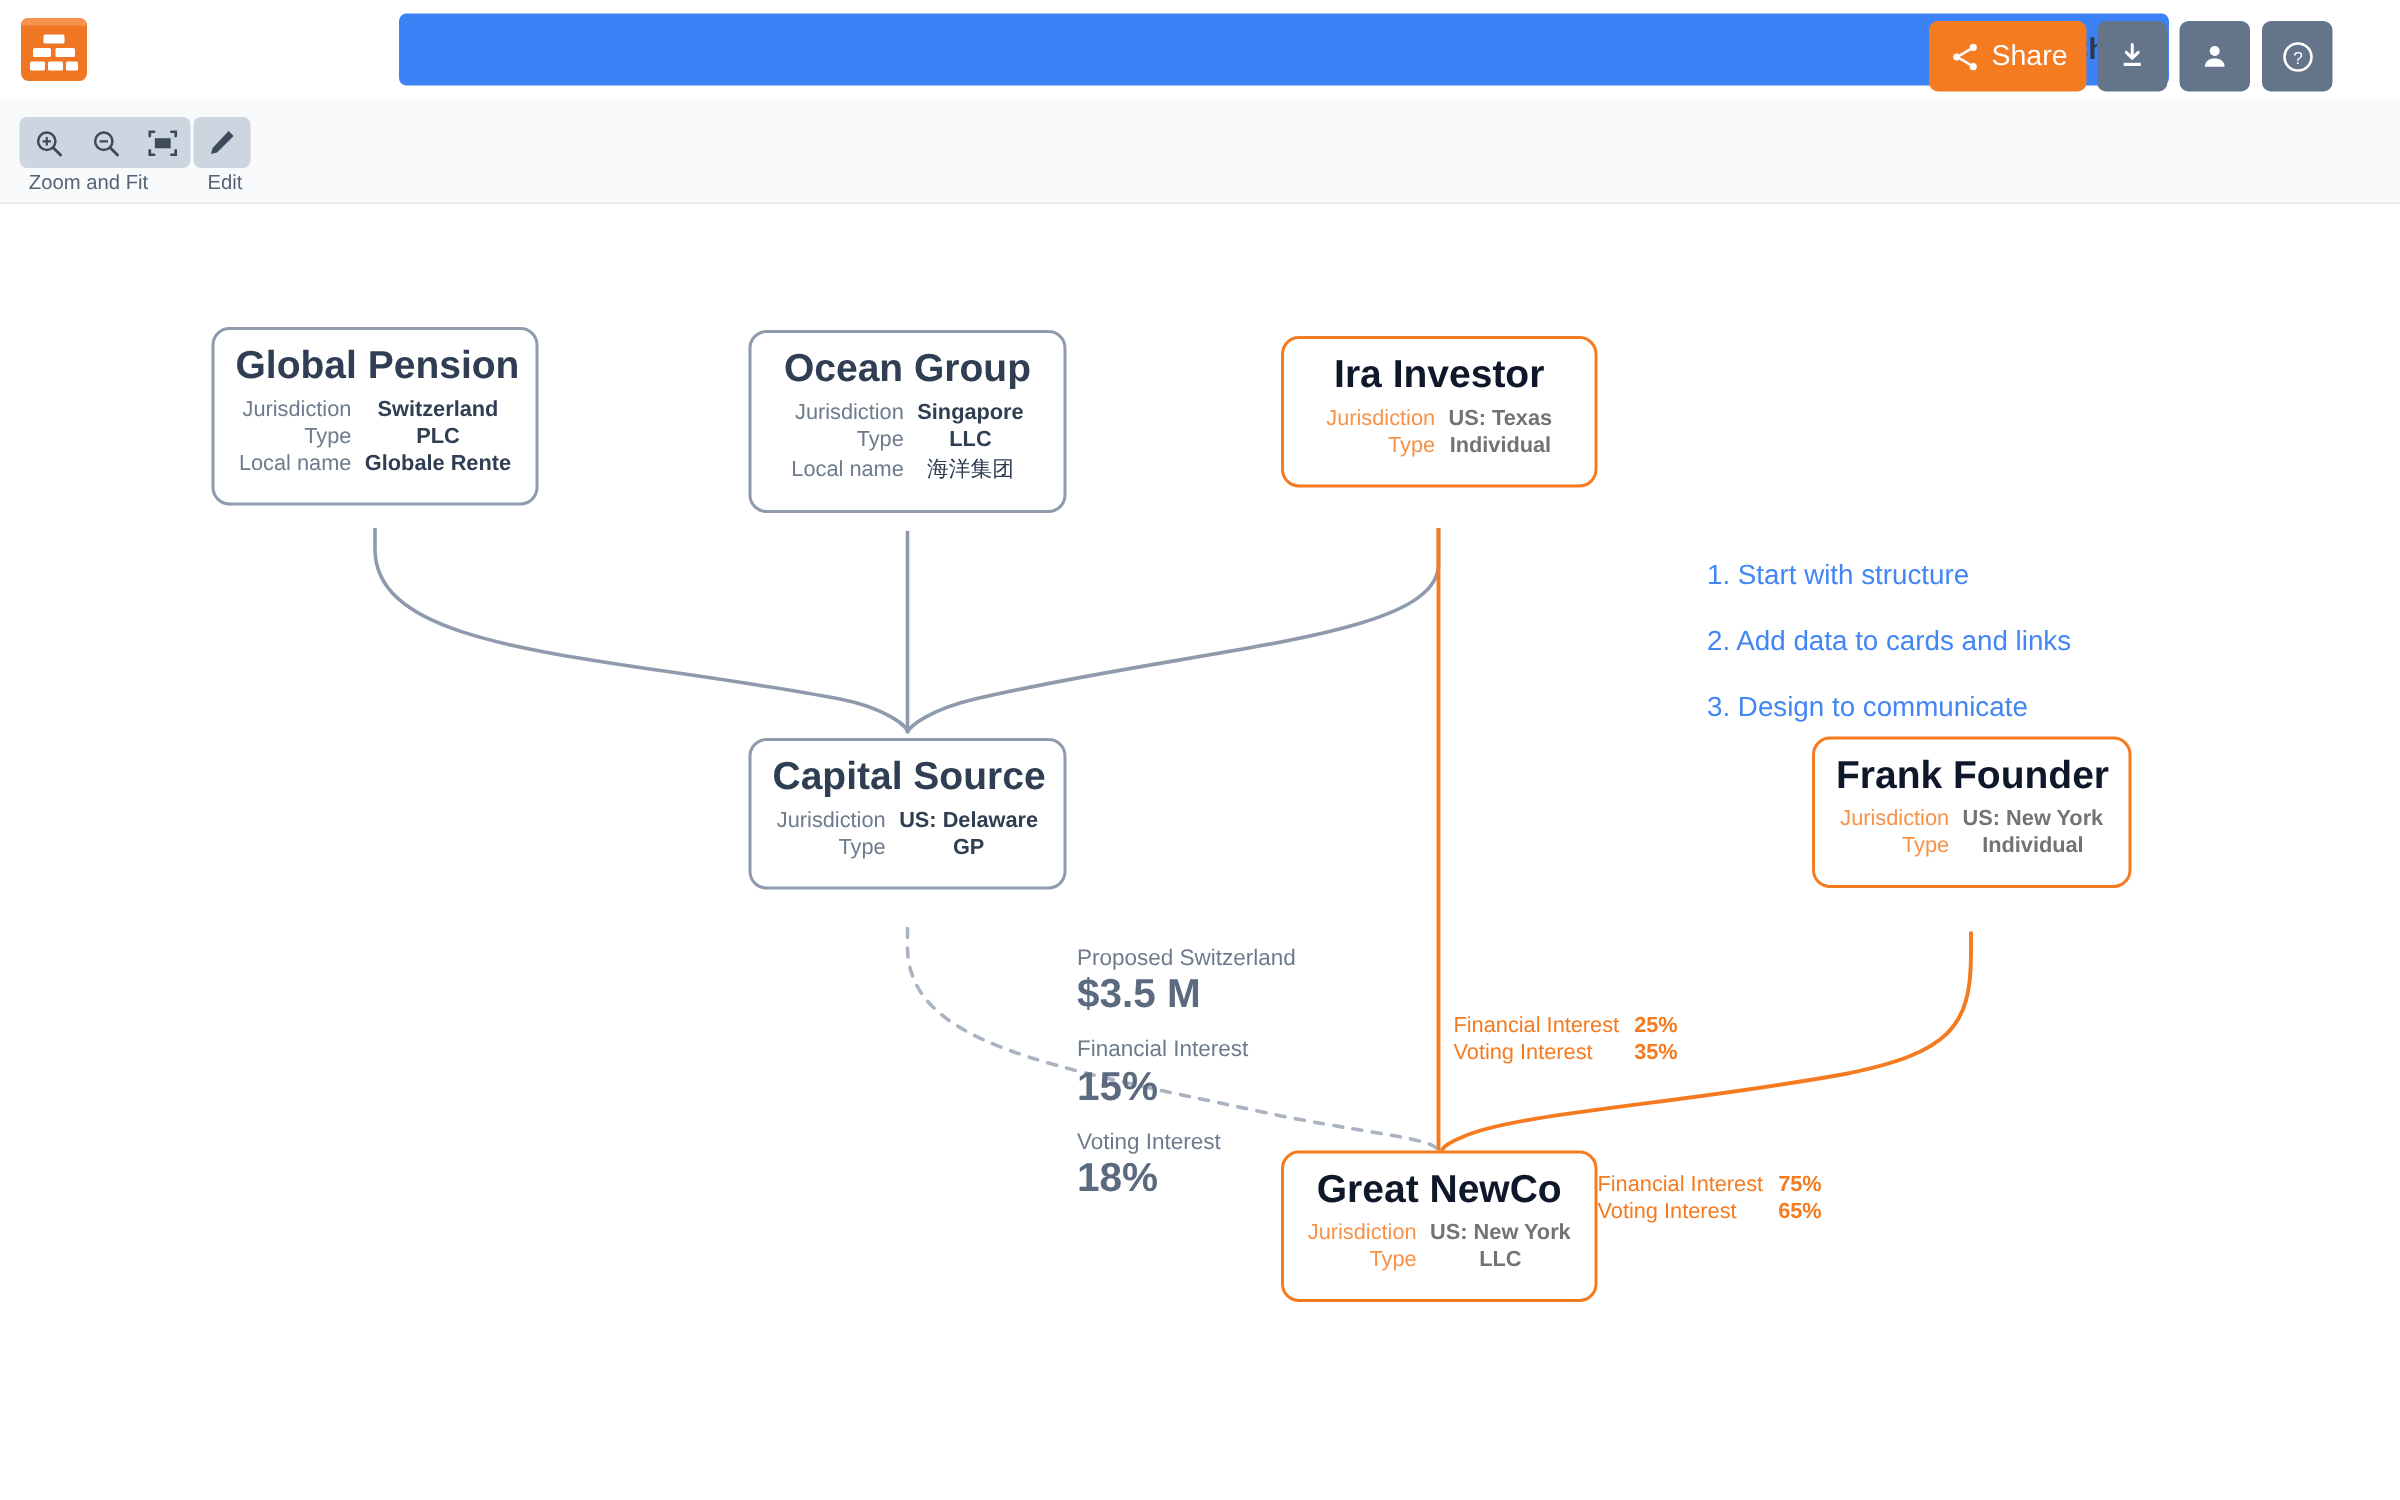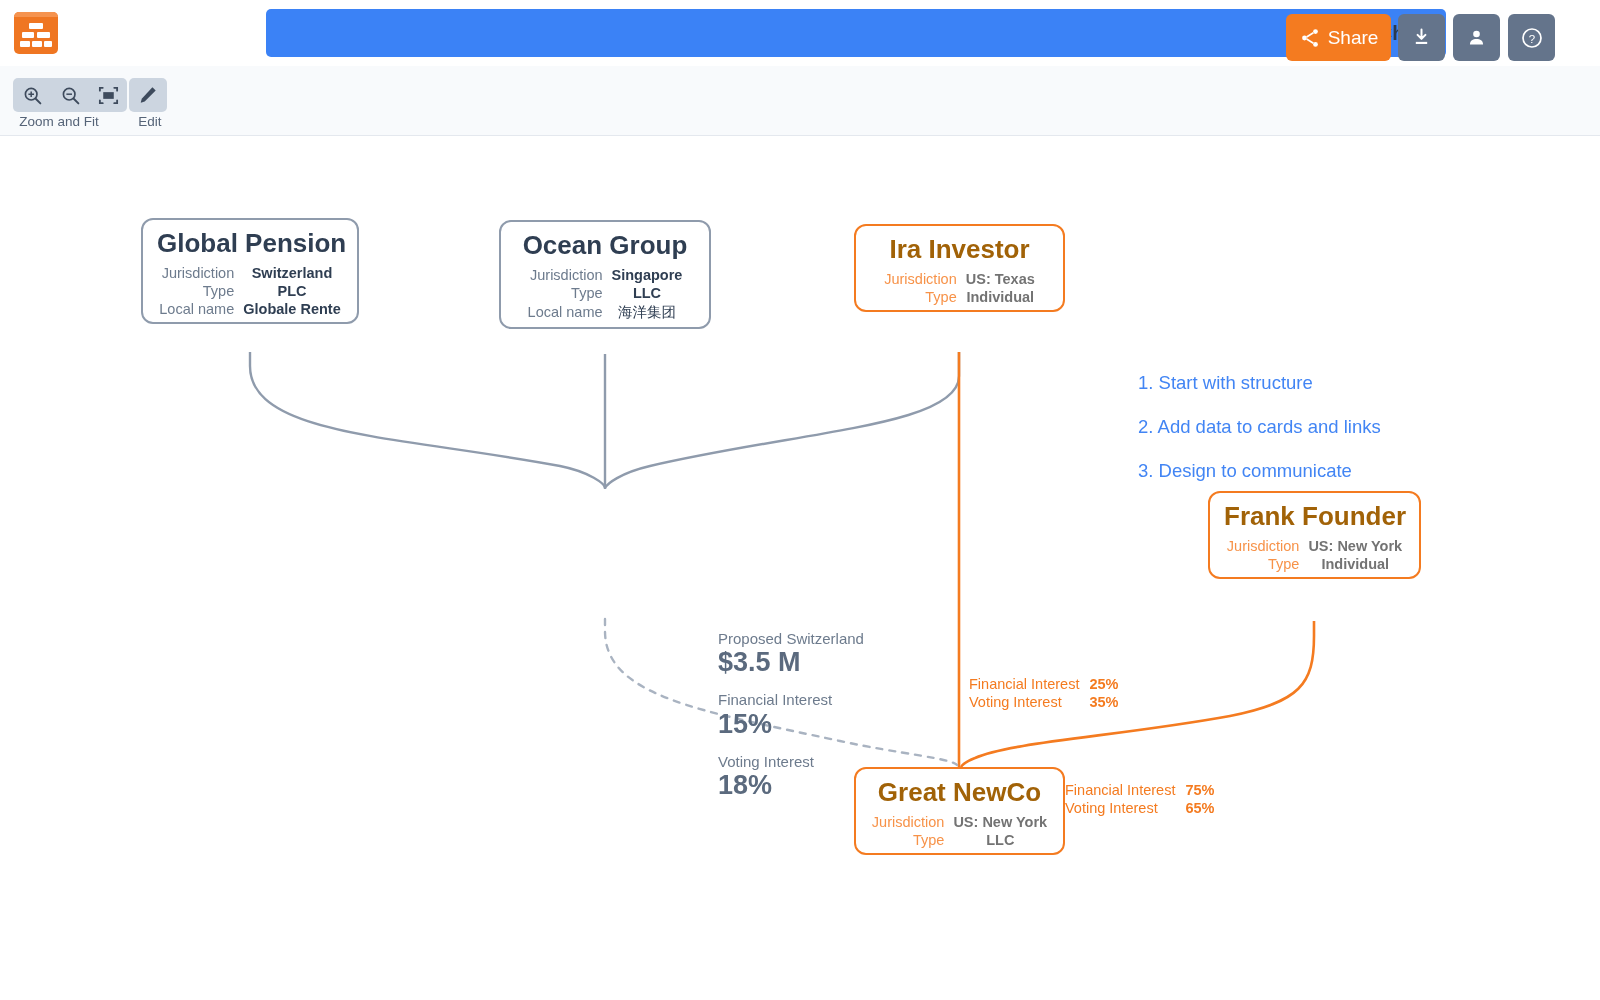--- a/index.html
+++ b/index.html
@@ -112,29 +112,29 @@
     background: #ffffff;
   }
   #edges { position: absolute; left: 0; top: 0; width: 1600px; height: 864px; }
 
   
   .card {
     position: absolute;
     background: #ffffff;
     border: 2.5px solid #8f9bac;
     border-radius: 12px;
-    padding: 8px 14px 4px 14px;
+    padding: 8px 14px 17px 14px;
   }
   .card.orange { border-color: #f47b20; }
   .card-title {
     font-size: 26px; font-weight: bold; color: #2f3e52;
     text-align: center; white-space: nowrap;
     margin-bottom: 5px;
   }
-  .card.orange .card-title { color: #a16207; }
+  .card.orange .card-title { color: #0f172a; }
   .rows { display: table; margin: 0 auto; border-spacing: 0; }
   .row { display: table-row; }
   .rlabel, .rvalue { display: table-cell; font-size: 14.5px; padding: 1px 0; white-space: nowrap; }
   .rlabel { color: #6d7b8d; text-align: right; padding-right: 9px; }
   .rvalue { color: #2f3e52; font-weight: bold; text-align: center; }
   .card.orange .rlabel { color: #f79248; }
   .card.orange .rvalue { color: #737373; }
   .rvalue.regular { font-weight: normal; }
 
   
@@ -312,20 +312,33 @@
         <div class="rlabel">Jurisdiction</div>
         <div class="rvalue">US: Texas</div>
       </div>
       <div class="row">
         <div class="rlabel">Type</div>
         <div class="rvalue">Individual</div>
       </div>
     </div>
   </div>
 
+  <div class="card" style="left:499px; top:356px; width:212px;">
+    <div class="card-title">Capital Source</div>
+    <div class="rows">
+      <div class="row">
+        <div class="rlabel">Jurisdiction</div>
+        <div class="rvalue">US: Delaware</div>
+      </div>
+      <div class="row">
+        <div class="rlabel">Type</div>
+        <div class="rvalue">GP</div>
+      </div>
+    </div>
+  </div>
 
   <div class="card orange" style="left:1208px; top:355px; width:213px;">
     <div class="card-title">Frank Founder</div>
     <div class="rows">
       <div class="row">
         <div class="rlabel">Jurisdiction</div>
         <div class="rvalue">US: New York</div>
       </div>
       <div class="row">
         <div class="rlabel">Type</div>

